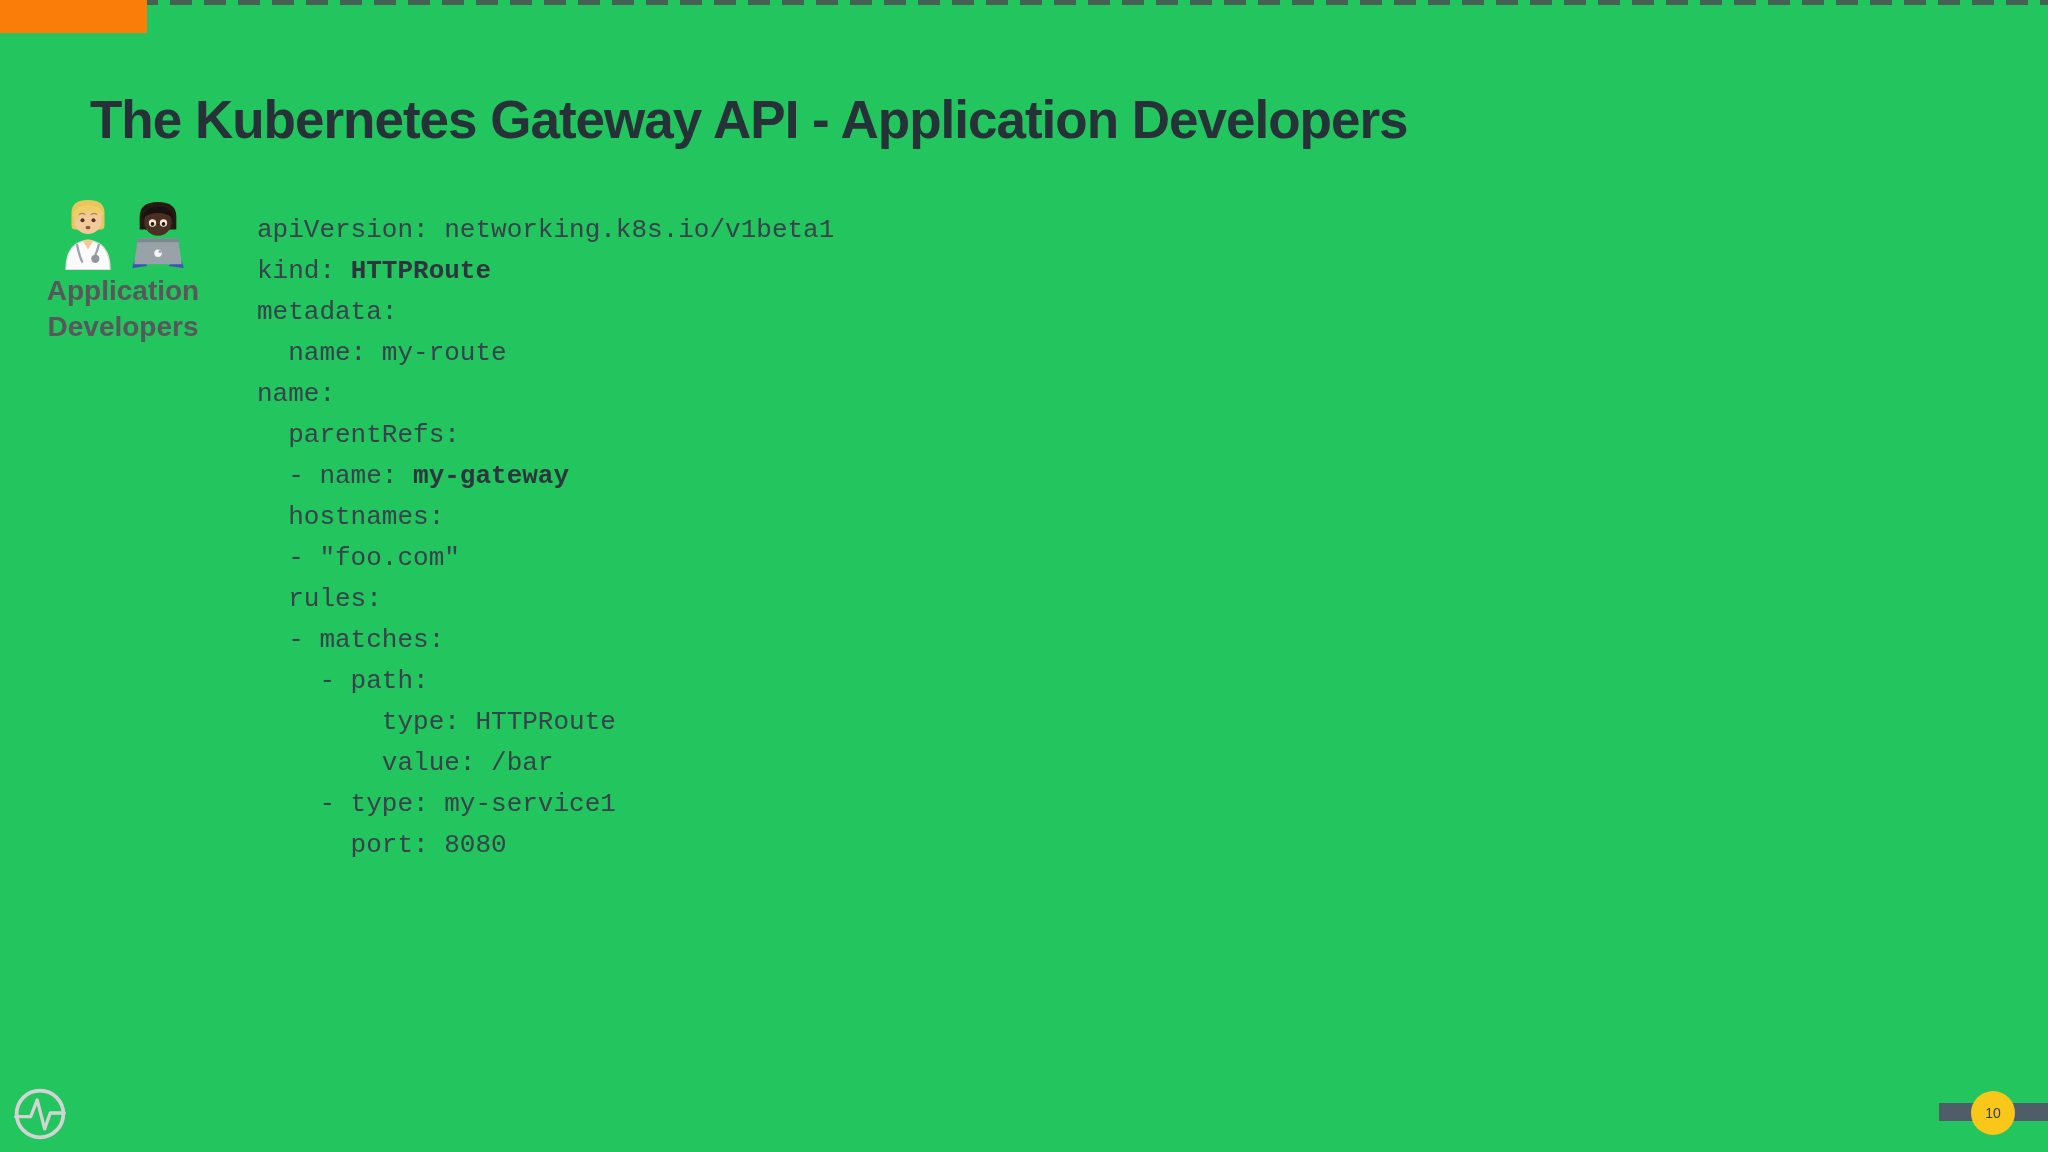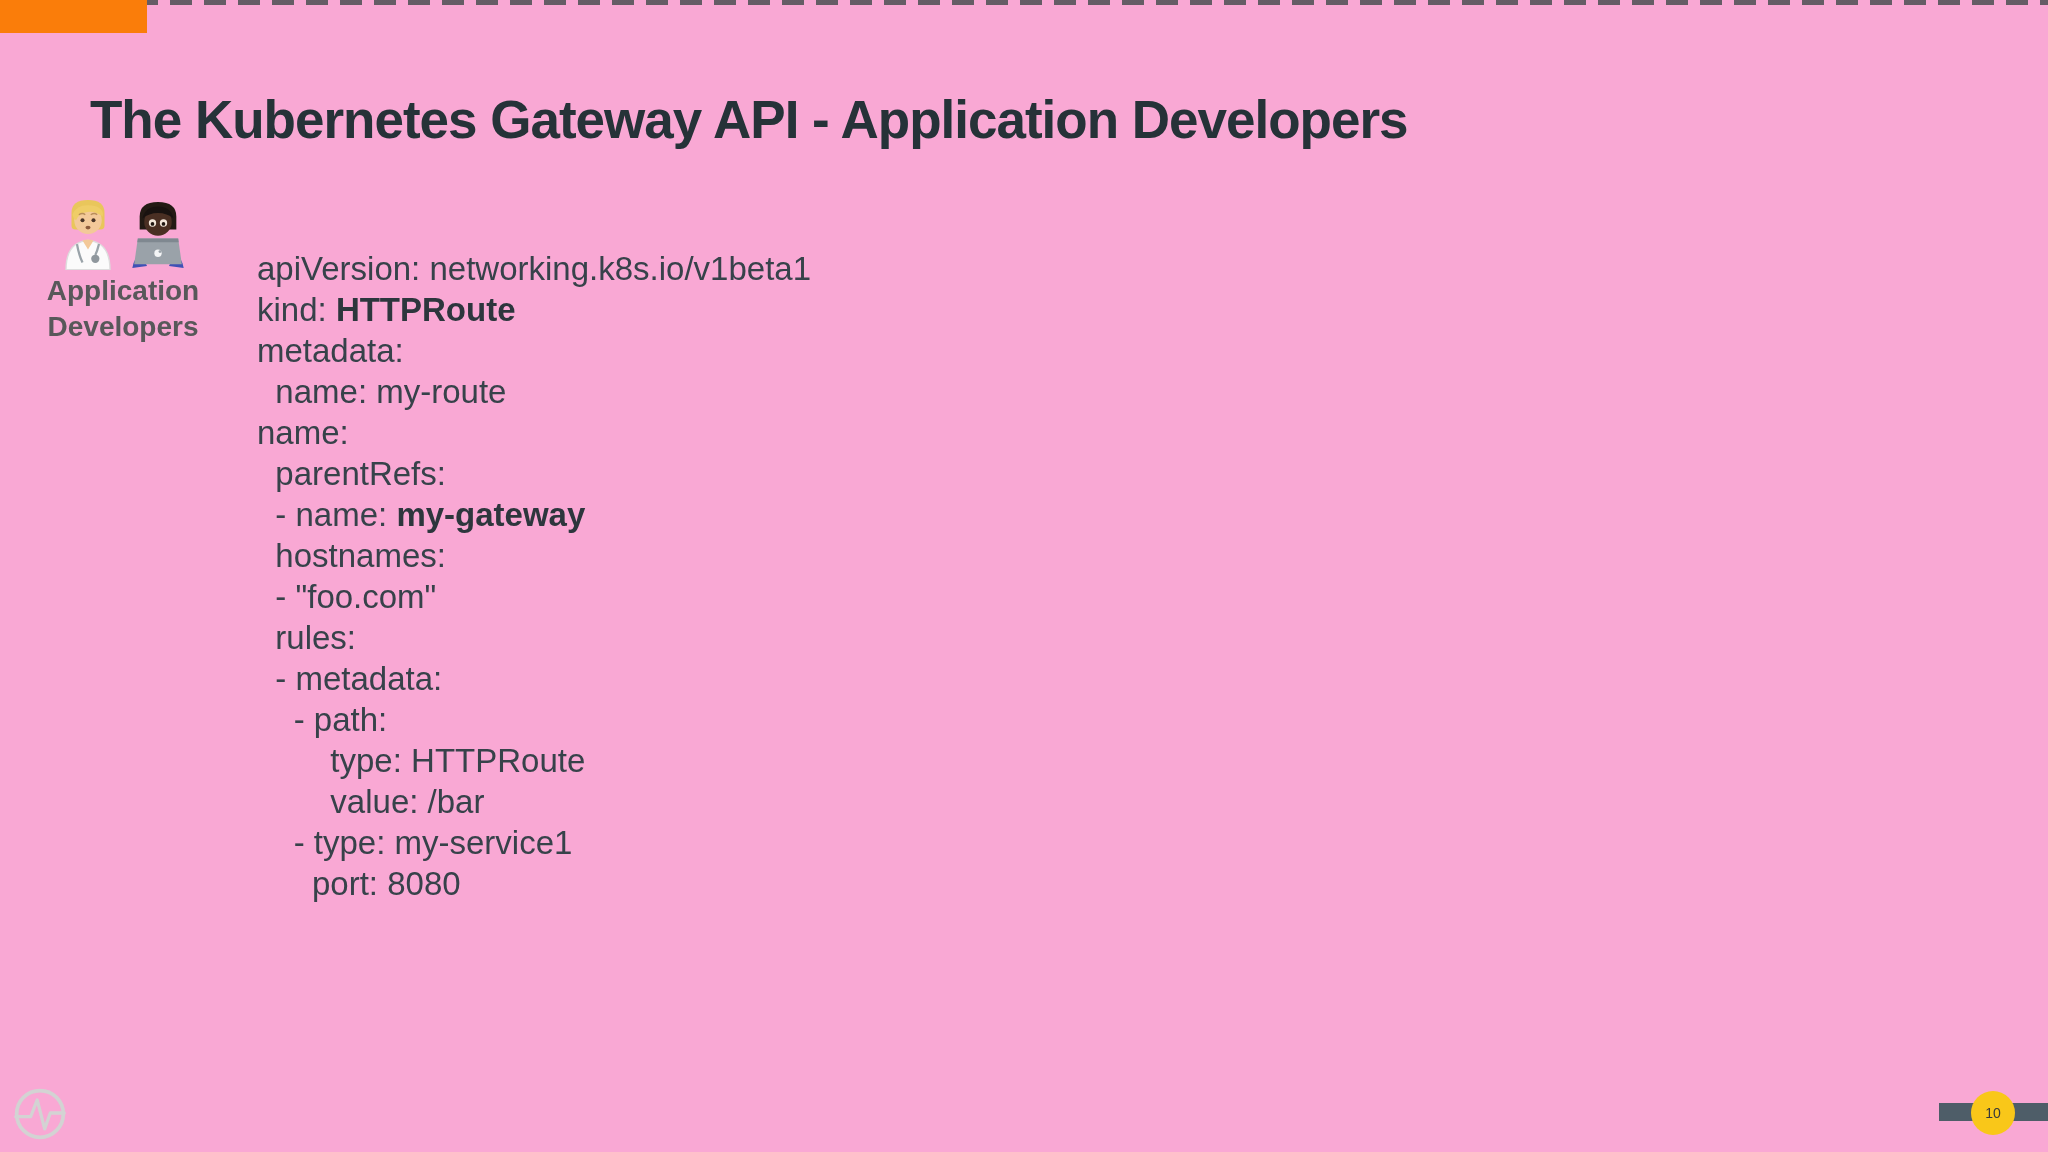--- a/index.html
+++ b/index.html
@@ -8,21 +8,21 @@
     width: 2048px;
     height: 1152px;
     background: #ffffff;
     overflow: hidden;
     font-family: "Liberation Sans", sans-serif;
   }
   .slide {
     position: relative;
     width: 2048px;
     height: 1152px;
-    background: #f9a8d4;
+    background: #22c55e;
   }
   
   .top-border {
     position: absolute;
     top: 0; left: 0;
     width: 2048px; height: 5px;
     background: repeating-linear-gradient(90deg, #4b4f52 0 22px, rgba(255,255,255,0) 22px 34px);
     opacity: 0.85;
   }
   .accent-bar {
@@ -59,24 +59,23 @@
     margin-top: 3px;
     font-size: 28px;
     line-height: 36px;
     font-weight: 600;
     color: #58585a;
   }
   
   .code-block {
     position: absolute;
     left: 257px; top: 210px;
-    font-family: Liberation Sans, sans-serif;
-    font-size: 33px;
+    font-family: Liberation Mono, monospace;
+    font-size: 26px;
     color: #37424a;
-    margin-top: 38px;
   }
   .code-line {
     white-space: pre;
     height: 41px;
     line-height: 41px;
   }
   .code-line strong {
     font-weight: 700;
     color: #2d363d;
   }
@@ -161,21 +160,21 @@
       <div class="code-line"><span>apiVersion: networking.k8s.io/v1beta1</span></div>
       <div class="code-line"><span>kind: </span><strong>HTTPRoute</strong></div>
       <div class="code-line"><span>metadata:</span></div>
       <div class="code-line"><span>  name: my-route</span></div>
       <div class="code-line"><span>name:</span></div>
       <div class="code-line"><span>  parentRefs:</span></div>
       <div class="code-line"><span>  - name: </span><strong>my-gateway</strong></div>
       <div class="code-line"><span>  hostnames:</span></div>
       <div class="code-line"><span>  - "foo.com"</span></div>
       <div class="code-line"><span>  rules:</span></div>
-      <div class="code-line"><span>  - metadata:</span></div>
+      <div class="code-line"><span>  - matches:</span></div>
       <div class="code-line"><span>    - path:</span></div>
       <div class="code-line"><span>        type: HTTPRoute</span></div>
       <div class="code-line"><span>        value: /bar</span></div>
       <div class="code-line"><span>    - type: my-service1</span></div>
       <div class="code-line"><span>      port: 8080</span></div>
     </div>
 
   <svg class="footer-logo" viewBox="0 0 60 60">
     <circle cx="30" cy="31" r="25" fill="none" stroke="#D3D3D3" stroke-width="4"></circle>
     <path d="M4 34 L20 34 L27 16 L35 47 L41 30 L56 30" fill="none" stroke="#D3D3D3" stroke-width="3.5" stroke-linejoin="round" stroke-linecap="round"></path>

